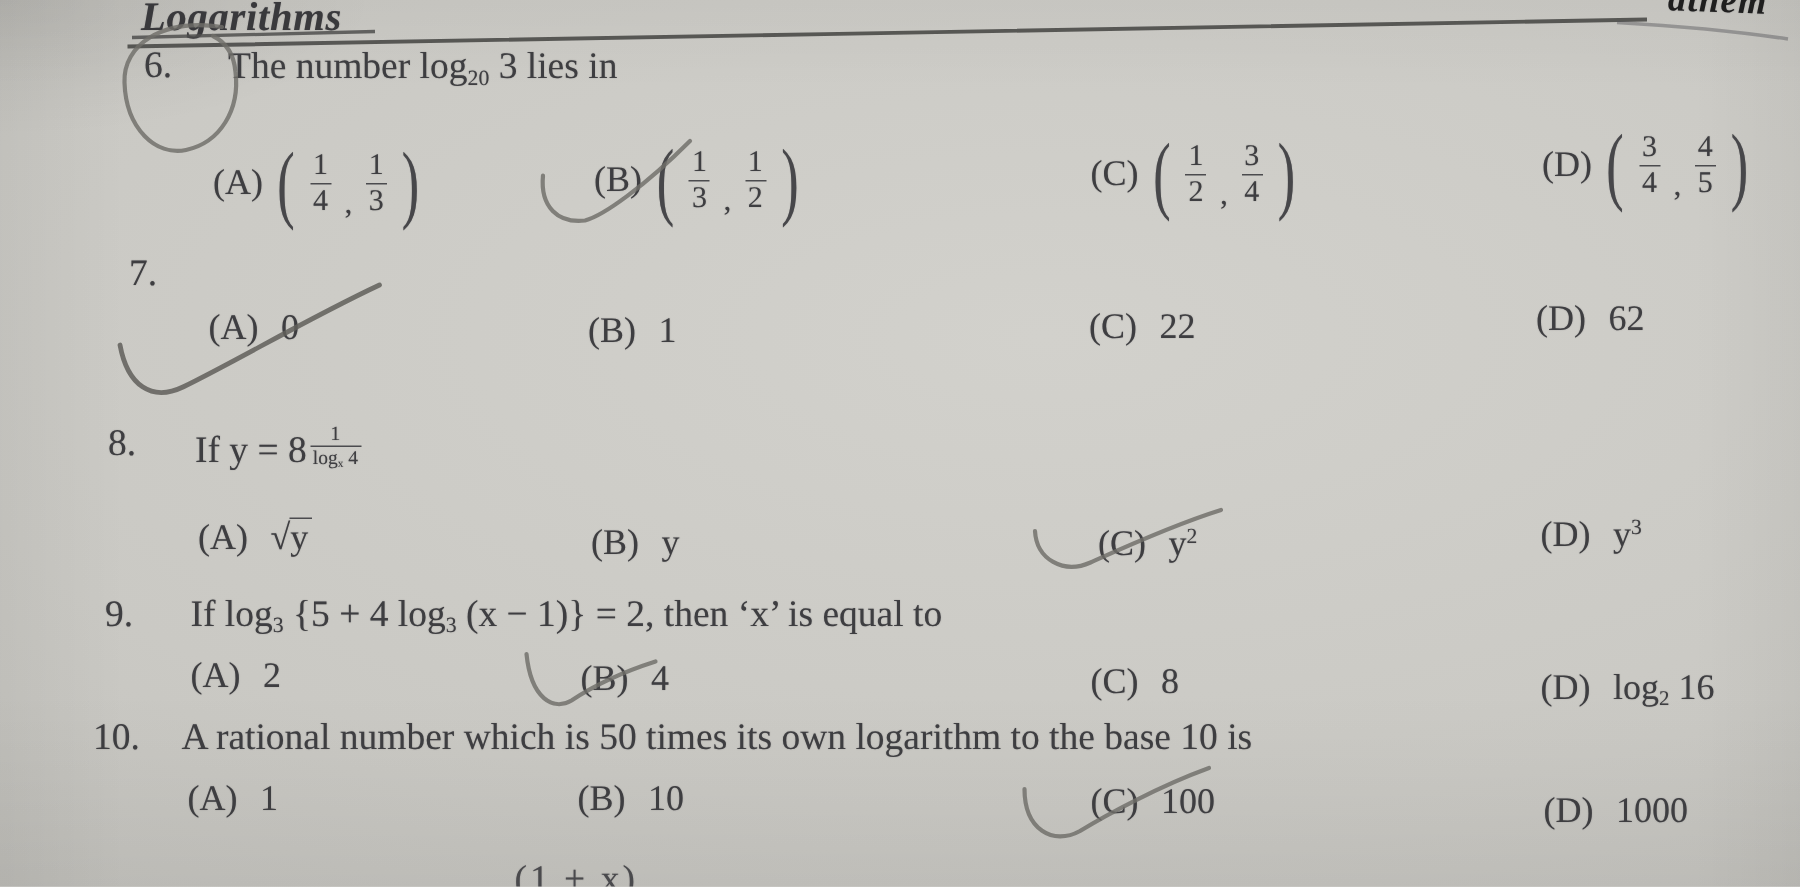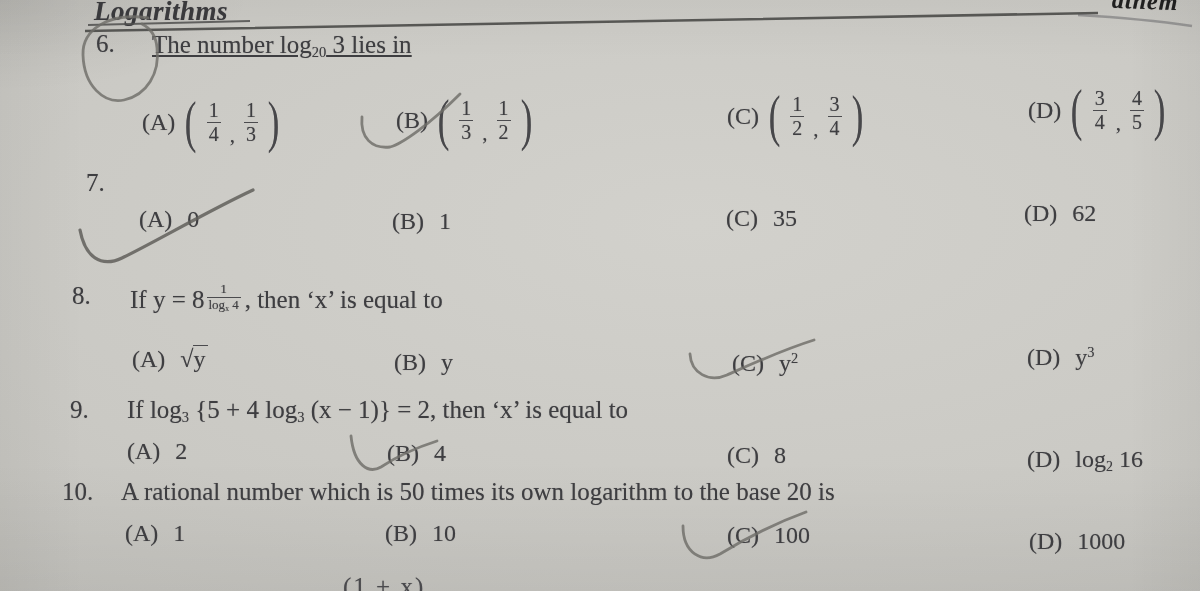--- a/index.html
+++ b/index.html
@@ -54,21 +54,21 @@
 
 <div class="page">
   <div class="content">
 
     <div class="abs title" style="left:94px; top:-4px;">Logarithms</div>
     <div class="abs corner-clip" style="left:1112px; top:0; width:88px; height:14px;">
       <span class="inner">athem</span>
     </div>
 
     <div class="abs qnum" style="left:96px; top:30px;">6.</div>
-    <div class="abs stem" style="left:152px; top:31px;text-decoration:underline;">The number log<sub>20</sub> 3 lies in</div>
+    <div class="abs stem" style="left:152px; top:31px;">The number log<sub>20</sub> 3 lies in</div>
 
     <div class="opt opt6" style="left:142px; top:84px;">
       <span class="olab">(A)</span>
       <span class="paren">(</span>
       <span class="frac">
         <span class="fn">1</span>
         <span class="fd">4</span>
       </span>
       <span class="fcomma">,</span>
       <span class="frac">
@@ -127,33 +127,33 @@
     <div class="opt" style="left:139px; top:206px;">
       <span>(A)</span>
       <span>0</span>
     </div>
     <div class="opt" style="left:392px; top:208px;">
       <span>(B)</span>
       <span>1</span>
     </div>
     <div class="opt" style="left:726px; top:205px;">
       <span>(C)</span>
-      <span>35</span>
+      <span>22</span>
     </div>
     <div class="opt" style="left:1024px; top:200px;">
       <span>(D)</span>
       <span>62</span>
     </div>
 
     <div class="abs qnum" style="left:72px; top:282px;">8.</div>
     <div class="abs stem" style="left:130px; top:281px;">
       <span>If y = 8</span><span class="expf">
           <span class="fn">1</span>
           <span class="fd">log<sub>x</sub> 4</span>
-        </span><span>, then ‘x’ is equal to</span>
+        </span>
     </div>
     <div class="opt" style="left:132px; top:346px;">
       <span>(A)</span>
       <span><span class="rad">√</span><span class="ovl">y</span></span>
     </div>
     <div class="opt" style="left:394px; top:349px;">
       <span>(B)</span>
       <span>y</span>
     </div>
     <div class="opt" style="left:732px; top:350px;">
@@ -178,21 +178,21 @@
     <div class="opt" style="left:727px; top:442px;">
       <span>(C)</span>
       <span>8</span>
     </div>
     <div class="opt" style="left:1027px; top:446px;">
       <span>(D)</span>
       <span>log<sub>2</sub> 16</span>
     </div>
 
     <div class="abs qnum" style="left:62px; top:478px;text-align:right;">10.</div>
-    <div class="abs stem" style="left:121px; top:478px;">A rational number which is 50 times its own logarithm to the base 20 is</div>
+    <div class="abs stem" style="left:121px; top:478px;">A rational number which is 50 times its own logarithm to the base 10 is</div>
     <div class="opt" style="left:125px; top:520px;">
       <span>(A)</span>
       <span>1</span>
     </div>
     <div class="opt" style="left:385px; top:520px;">
       <span>(B)</span>
       <span>10</span>
     </div>
     <div class="opt" style="left:727px; top:522px;">
       <span>(C)</span>

